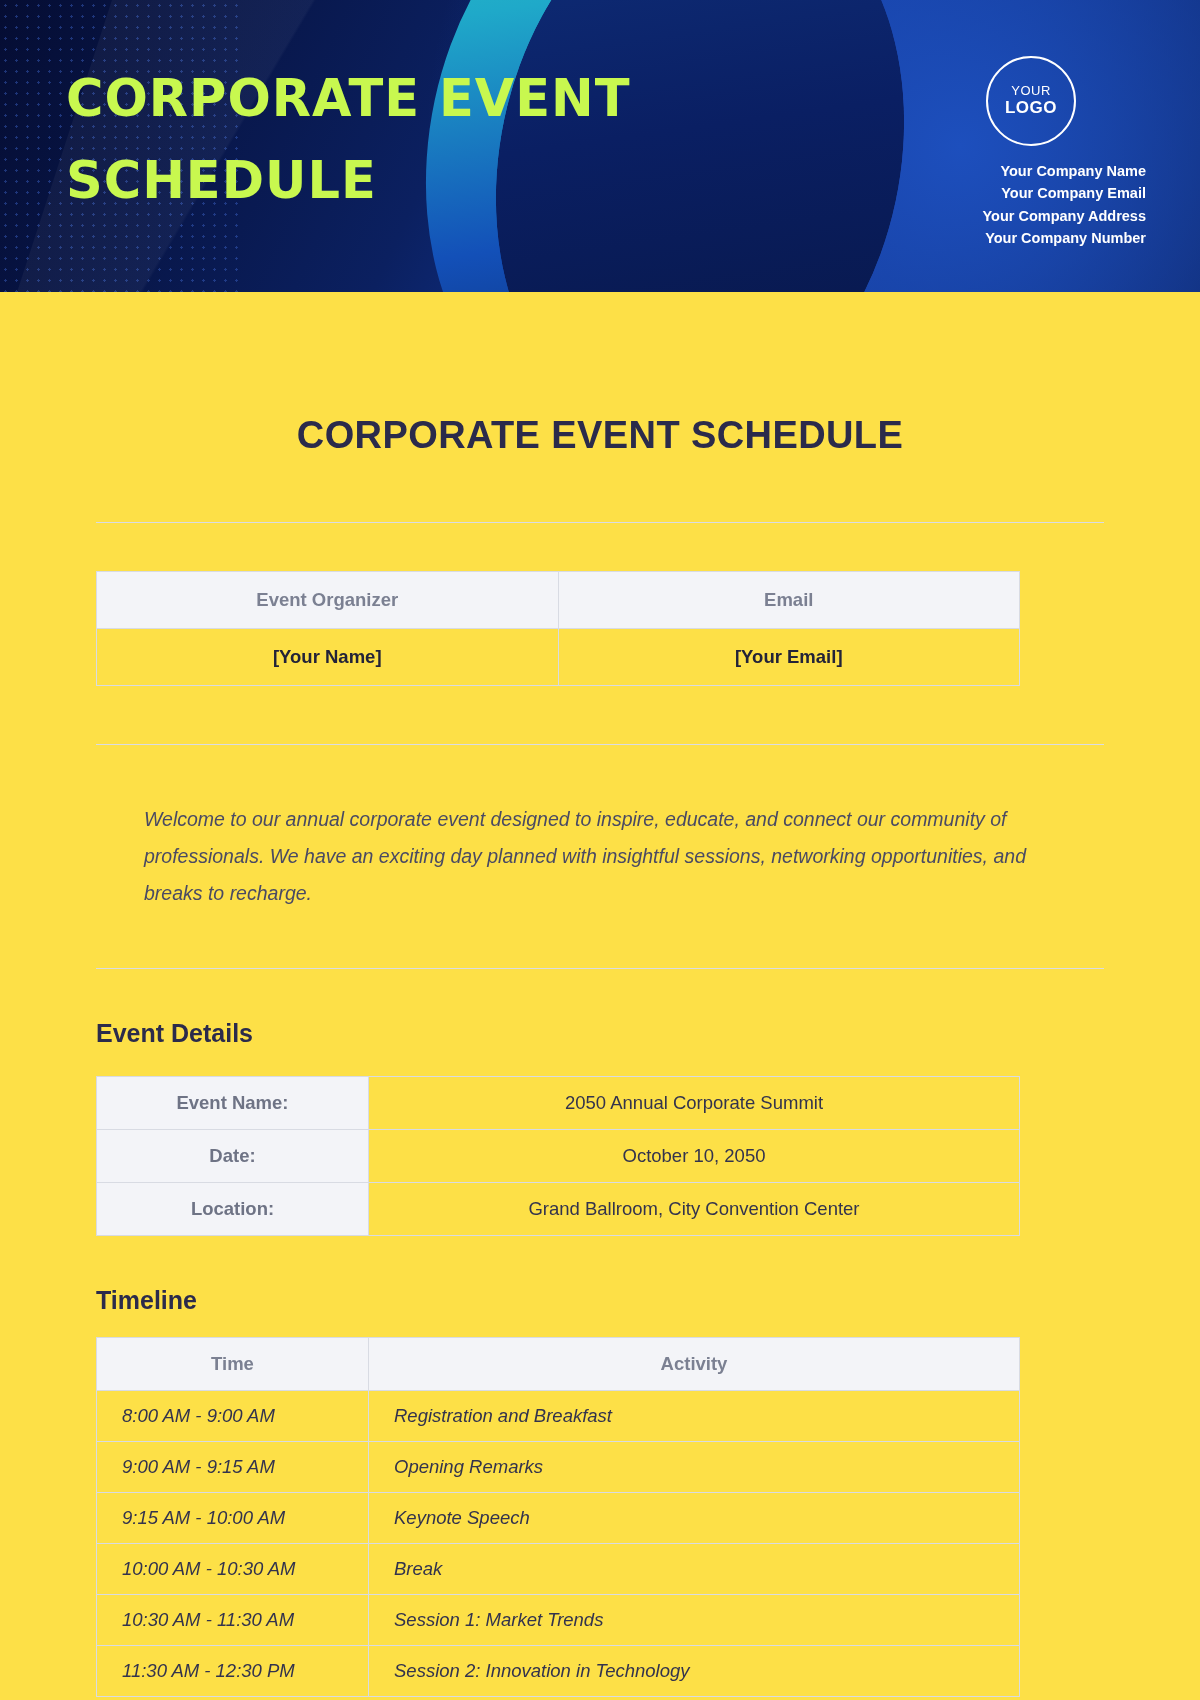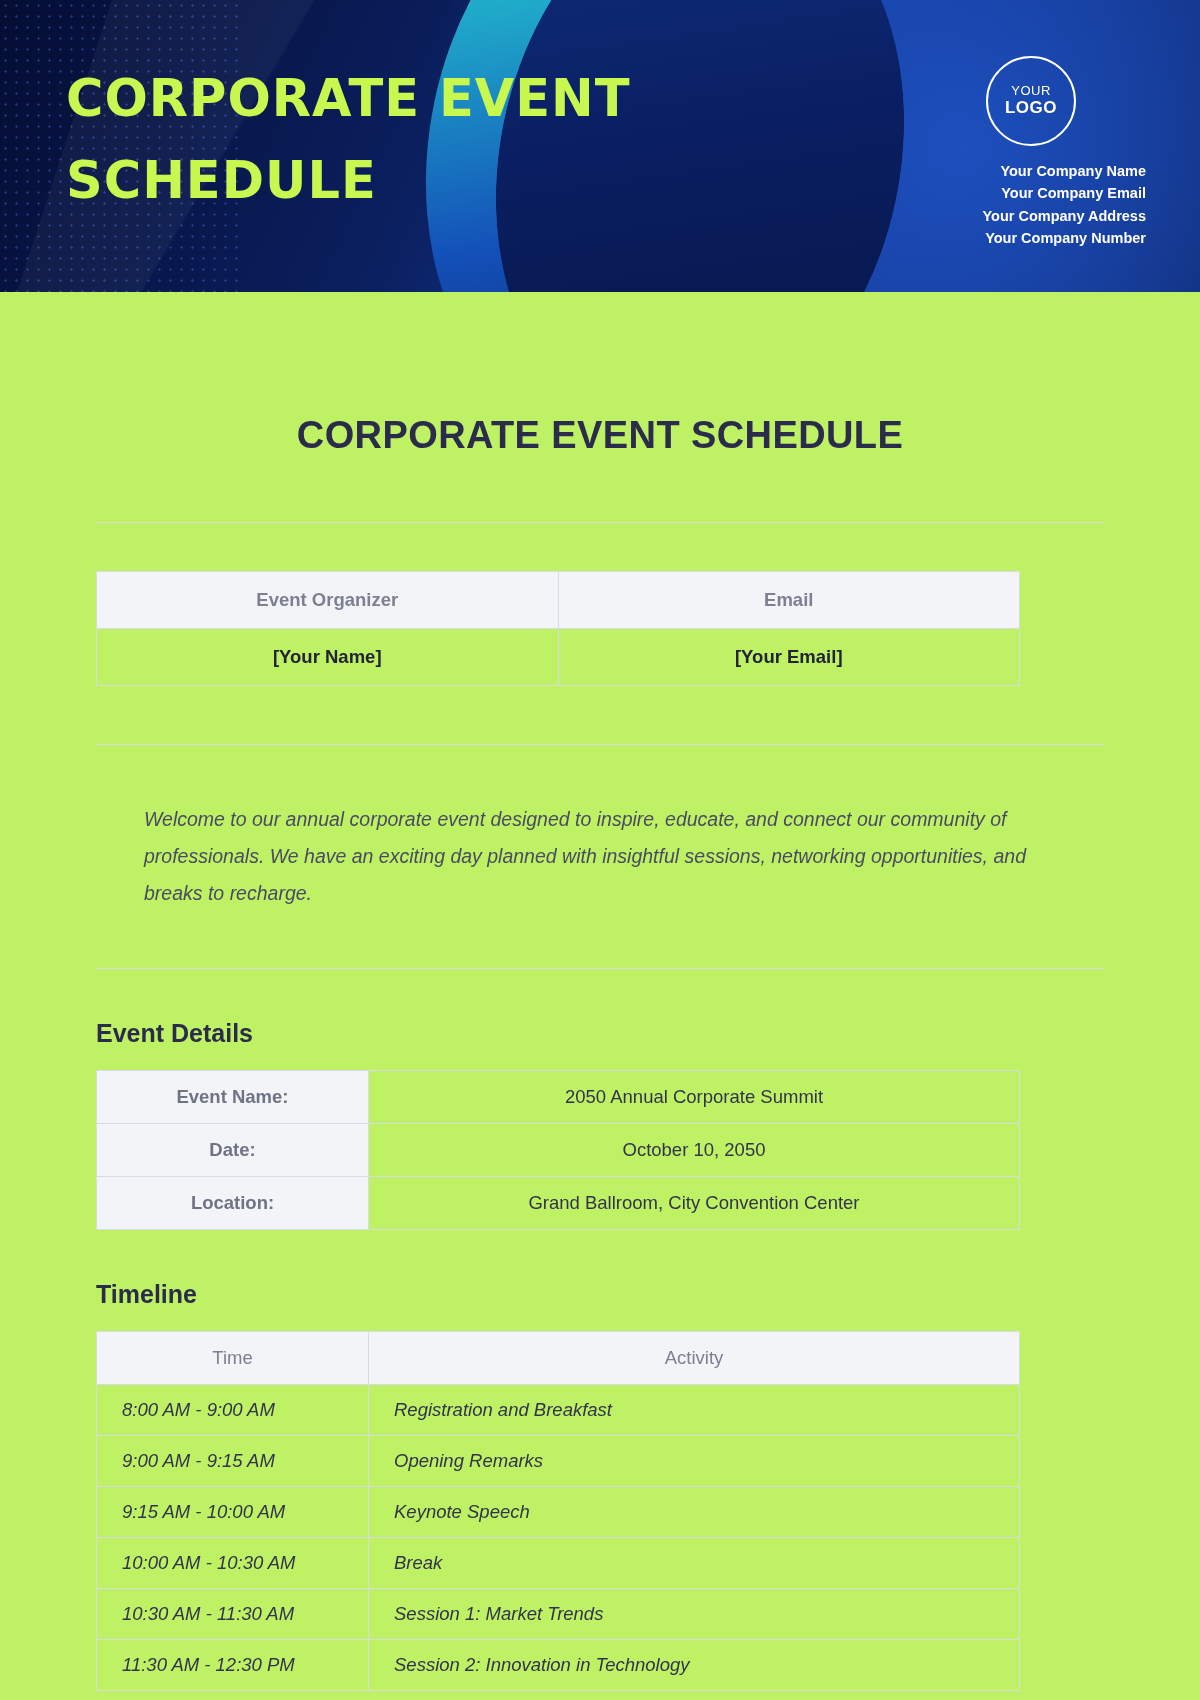--- a/index.html
+++ b/index.html
@@ -8,21 +8,21 @@
     height: 1700px;
     background: #ffffff;
     font-family: "Liberation Sans", sans-serif;
   }
 
   .page {
     position: relative;
     width: 1200px;
     height: 1700px;
     overflow: hidden;
-    background: #bef264;
+    background: #fde047;
   }
 
   
   .banner {
     position: relative;
     width: 1200px;
     height: 292px;
     overflow: hidden;
     background: #0a1a4a;
     background:
@@ -175,40 +175,40 @@
     padding: 0 48px;
   }
 
   .section-title {
     margin-top: 50px;
     font-size: 25px;
     font-weight: 700;
     color: #2b2b4b;
   }
 
-  .details-table { margin-top: 22px; }
+  .details-table { margin-top: 28px; }
   .details-table td {
     padding: 15px 12px;
     text-align: center;
   }
   .details-table td.label {
     width: 272px;
     background: #f3f4f8;
     color: #6e7385;
     font-weight: 700;
   }
   .details-table td.value {
     color: #33334d;
   }
 
   .timeline-table { margin-top: 22px; }
   .timeline-table th {
     background: #f3f4f8;
     color: #7b8092;
-    font-weight: 400;
+    font-weight: 700;
     padding: 15px 10px;
     text-align: center;
   }
   .timeline-table th.c-time, .timeline-table td.c-time { width: 272px; }
   .timeline-table td {
     padding: 14px 25px;
     color: #33334d;
     font-style: italic;
   }
 </style>

